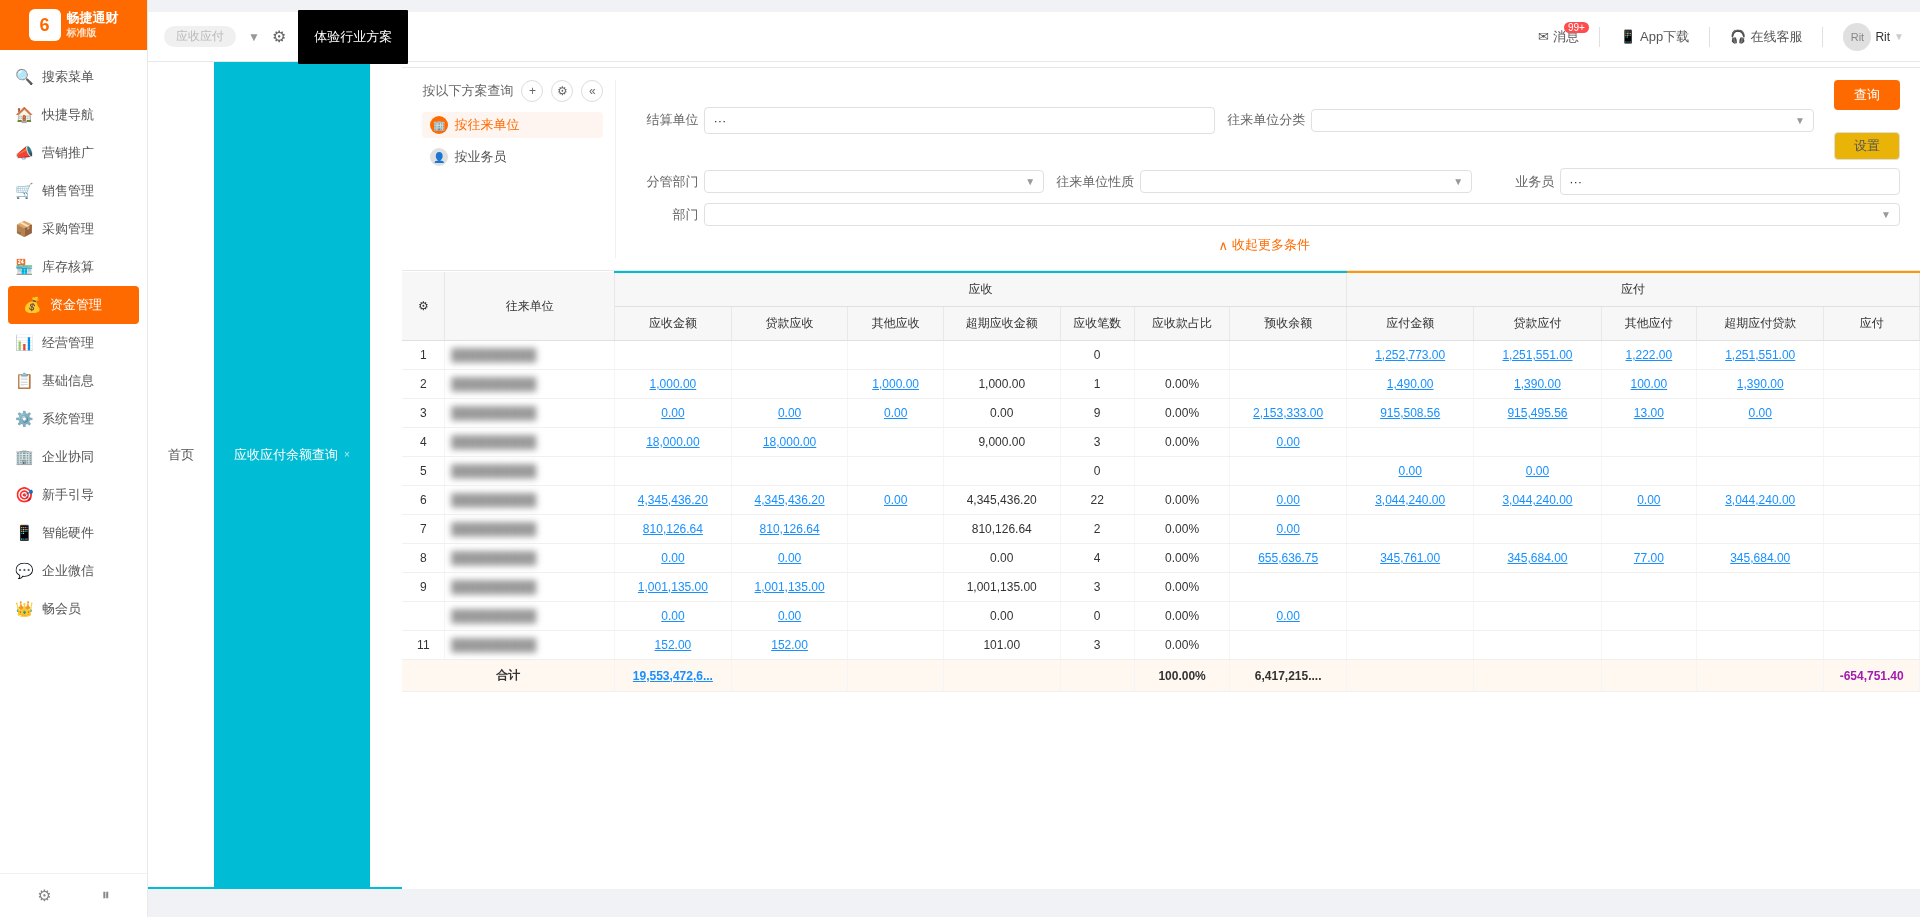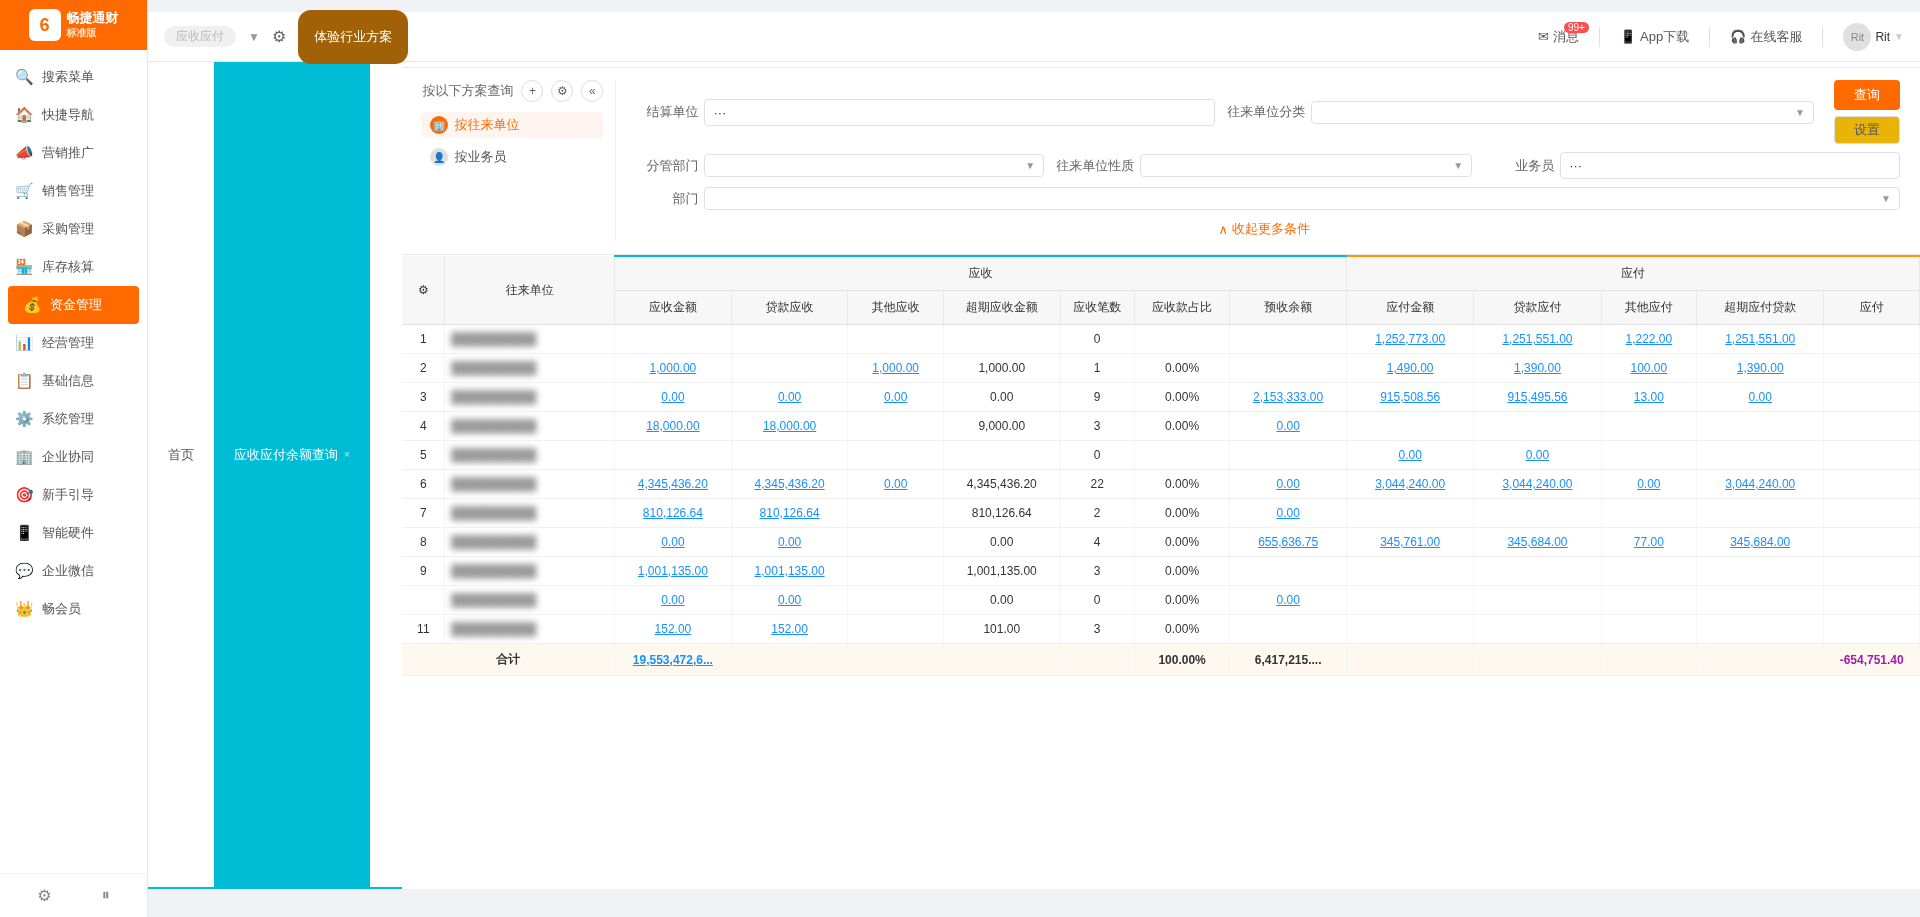--- a/index.html
+++ b/index.html
@@ -37,21 +37,21 @@
 
     
     .top-header {
       position: fixed; left: 148px; top: 12px; right: 0; height: 50px;
       background: #fff; border-bottom: 1px solid #e8e8e8;
       display: flex; align-items: center; padding: 0 16px; gap: 12px; z-index: 100;
     }
     .header-breadcrumb { display: flex; align-items: center; gap: 4px; color: #999; font-size: 13px; }
     .header-settings-icon { cursor: pointer; color: #666; font-size: 16px; }
     .header-btn-orange {
-      background: #a16207; color: #fff; border: none; border-radius: 13px;
+      background: #000000; color: #fff; border: none; border-radius: 1px;
       padding: 18px 16px; font-size: 13px; cursor: pointer;
     }
     .header-spacer { flex: 1; }
     .header-actions { display: flex; align-items: center; gap: 16px; }
     .header-action-item { display: flex; align-items: center; gap: 4px; cursor: pointer; color: #555; font-size: 13px; position: relative; }
     .badge {
       position: absolute; top: -6px; right: -10px;
       background: #ff4d4f; color: #fff; border-radius: 10px;
       font-size: 10px; padding: 0 4px; min-width: 16px; text-align: center;
     }
@@ -339,21 +339,21 @@
                 <span>···</span>
               </div>
             </div>
             <div class="filter-field">
               <span class="filter-field-label">往来单位分类</span>
               <div class="filter-input" style="min-width:220px;">
                 <span></span>
                 <span class="filter-dropdown-arrow">▼</span>
               </div>
             </div>
-            <div style="display:flex; flex-direction:column; gap:6px; margin-left:8px;">
+            <div style="display:flex; flex-direction:column; gap:22px; margin-left:8px;">
               <button style="background:#ff6a00; color:#fff; border:none; border-radius:4px; padding:6px 20px; cursor:pointer; font-size:13px;">查询</button>
               <button style="background:#eab308; color:#555; border:1px solid #ddd; border-radius:4px; padding:4px 16px; cursor:pointer; font-size:13px;">设置</button>
             </div>
           </div>
 
           <div class="filter-row" style="margin-bottom:8px;">
             <div class="filter-field">
               <span class="filter-field-label">分管部门</span>
               <div class="filter-input">
                 <span></span>

